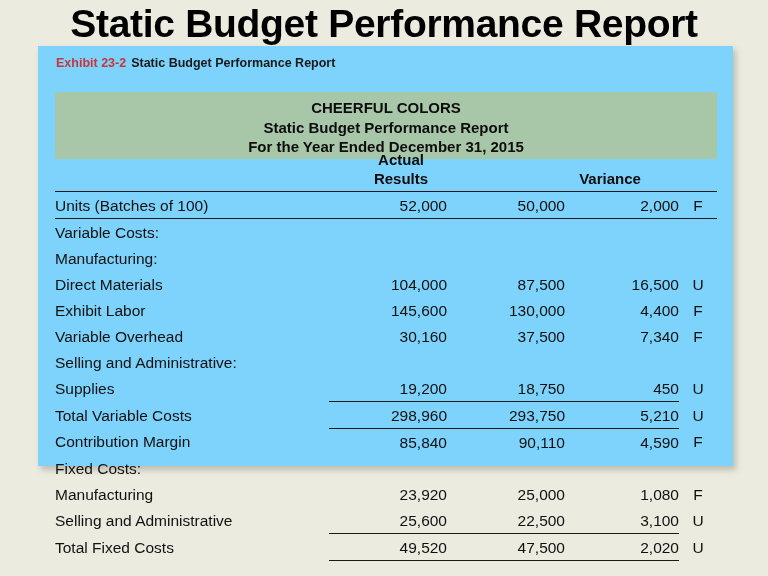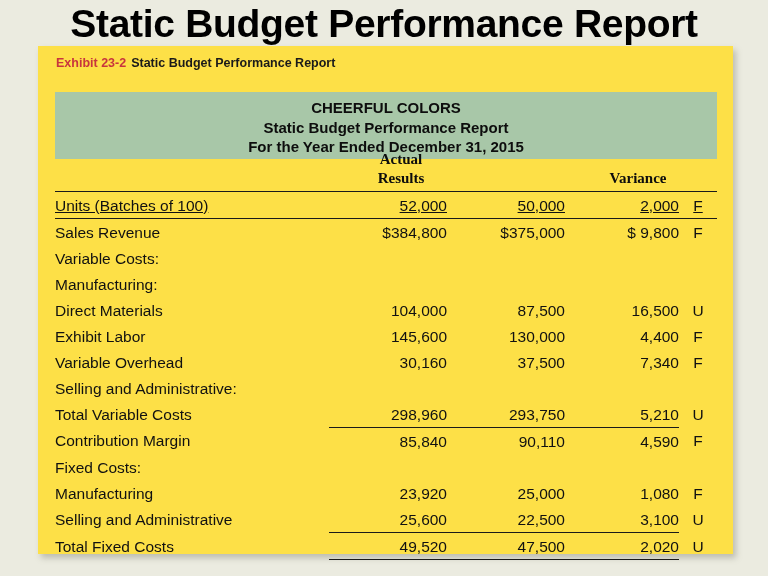--- a/index.html
+++ b/index.html
@@ -30,22 +30,22 @@
     font-family: "Liberation Sans", sans-serif;
     white-space: nowrap;
   }
 
   
   #exhibit-card {
     position: absolute;
     left: 38px;
     top: 46px;
     width: 695px;
-    height: 508px;
-    background: #fde047;
+    height: 420px;
+    background: #7dd3fc;
     box-shadow: 3px 4px 6px rgba(120,120,105,0.40);
   }
 
   #exhibit-label {
     position: absolute;
     left: 18px;
     top: 10px;
     font-size: 12.5px;
     font-weight: bold;
     line-height: 15px;
@@ -83,25 +83,24 @@
     height: 40px;
   }
   .colhdr {
     position: absolute;
     font-size: 15px;
     line-height: 19px;
     font-weight: bold;
     color: #0d0d0d;
     text-align: center;
     white-space: nowrap;
-    font-family: Liberation Serif, serif;
   }
   #hdr-actual  { left: 292px; top: 0px;  width: 108px; }
   #hdr-static  { left: 414px; top: 0px;  width: 110px; }
-  #hdr-var     { left: 528px; top: 19px; width: 110px; }
+  #hdr-var     { left: 500px; top: 19px; width: 110px; }
 
   
   #report-table {
     position: absolute;
     left: 17px;
     top: 145px;
     width: 662px;
     border-collapse: collapse;
     table-layout: fixed;
   }
@@ -119,21 +118,21 @@
   .c-sta   { width: 118px; text-align: right; padding-right: 18px; }
   .c-var   { width: 114px; text-align: right; padding-right: 10px; margin-top: 40px; }
   .c-fu    { width: 38px;  text-align: center; padding-left: 10px; }
 
   
   .ind0 { padding-left: 2px; }
   .ind1 { padding-left: 20px; }
   .ind2 { padding-left: 42px; }
 
   
-  tr.rule-full-top > td { border-top: 1.3px solid #1a1a1a; text-decoration: underline; }
+  tr.rule-full-top > td { border-top: 1.3px solid #1a1a1a; }
   tr.rule-full-bot > td { border-bottom: 1.3px solid #1a1a1a; }
   tr.rule-num-bot > td.c-act,
   tr.rule-num-bot > td.c-sta,
   tr.rule-num-bot > td.c-var { border-bottom: 1.3px solid #1a1a1a; }
 </style>
 </head>
 <body>
 
 <div id="slide-title">Static Budget Performance Report</div>
 
@@ -162,27 +161,20 @@
   <table id="report-table">
     <tbody id="table-body">
         <tr class="rule-full-top rule-full-bot">
           <td class="c-label ind0">Units (Batches of 100)</td>
           <td class="c-act">52,000</td>
           <td class="c-sta">50,000</td>
           <td class="c-var">2,000</td>
           <td class="c-fu">F</td>
         </tr>
         <tr>
-          <td class="c-label ind0">Sales Revenue</td>
-          <td class="c-act">$384,800</td>
-          <td class="c-sta">$375,000</td>
-          <td class="c-var">$ 9,800</td>
-          <td class="c-fu">F</td>
-        </tr>
-        <tr>
           <td class="c-label ind0">Variable Costs:</td>
           <td class="c-act"></td>
           <td class="c-sta"></td>
           <td class="c-var"></td>
           <td class="c-fu"></td>
         </tr>
         <tr>
           <td class="c-label ind1">Manufacturing:</td>
           <td class="c-act"></td>
           <td class="c-sta"></td>
@@ -211,20 +203,27 @@
           <td class="c-fu">F</td>
         </tr>
         <tr>
           <td class="c-label ind1">Selling and Administrative:</td>
           <td class="c-act"></td>
           <td class="c-sta"></td>
           <td class="c-var"></td>
           <td class="c-fu"></td>
         </tr>
         <tr class="rule-num-bot">
+          <td class="c-label ind2">Supplies</td>
+          <td class="c-act">19,200</td>
+          <td class="c-sta">18,750</td>
+          <td class="c-var">450</td>
+          <td class="c-fu">U</td>
+        </tr>
+        <tr class="rule-num-bot">
           <td class="c-label ind0">Total Variable Costs</td>
           <td class="c-act">298,960</td>
           <td class="c-sta">293,750</td>
           <td class="c-var">5,210</td>
           <td class="c-fu">U</td>
         </tr>
         <tr>
           <td class="c-label ind0">Contribution Margin</td>
           <td class="c-act">85,840</td>
           <td class="c-sta">90,110</td>

